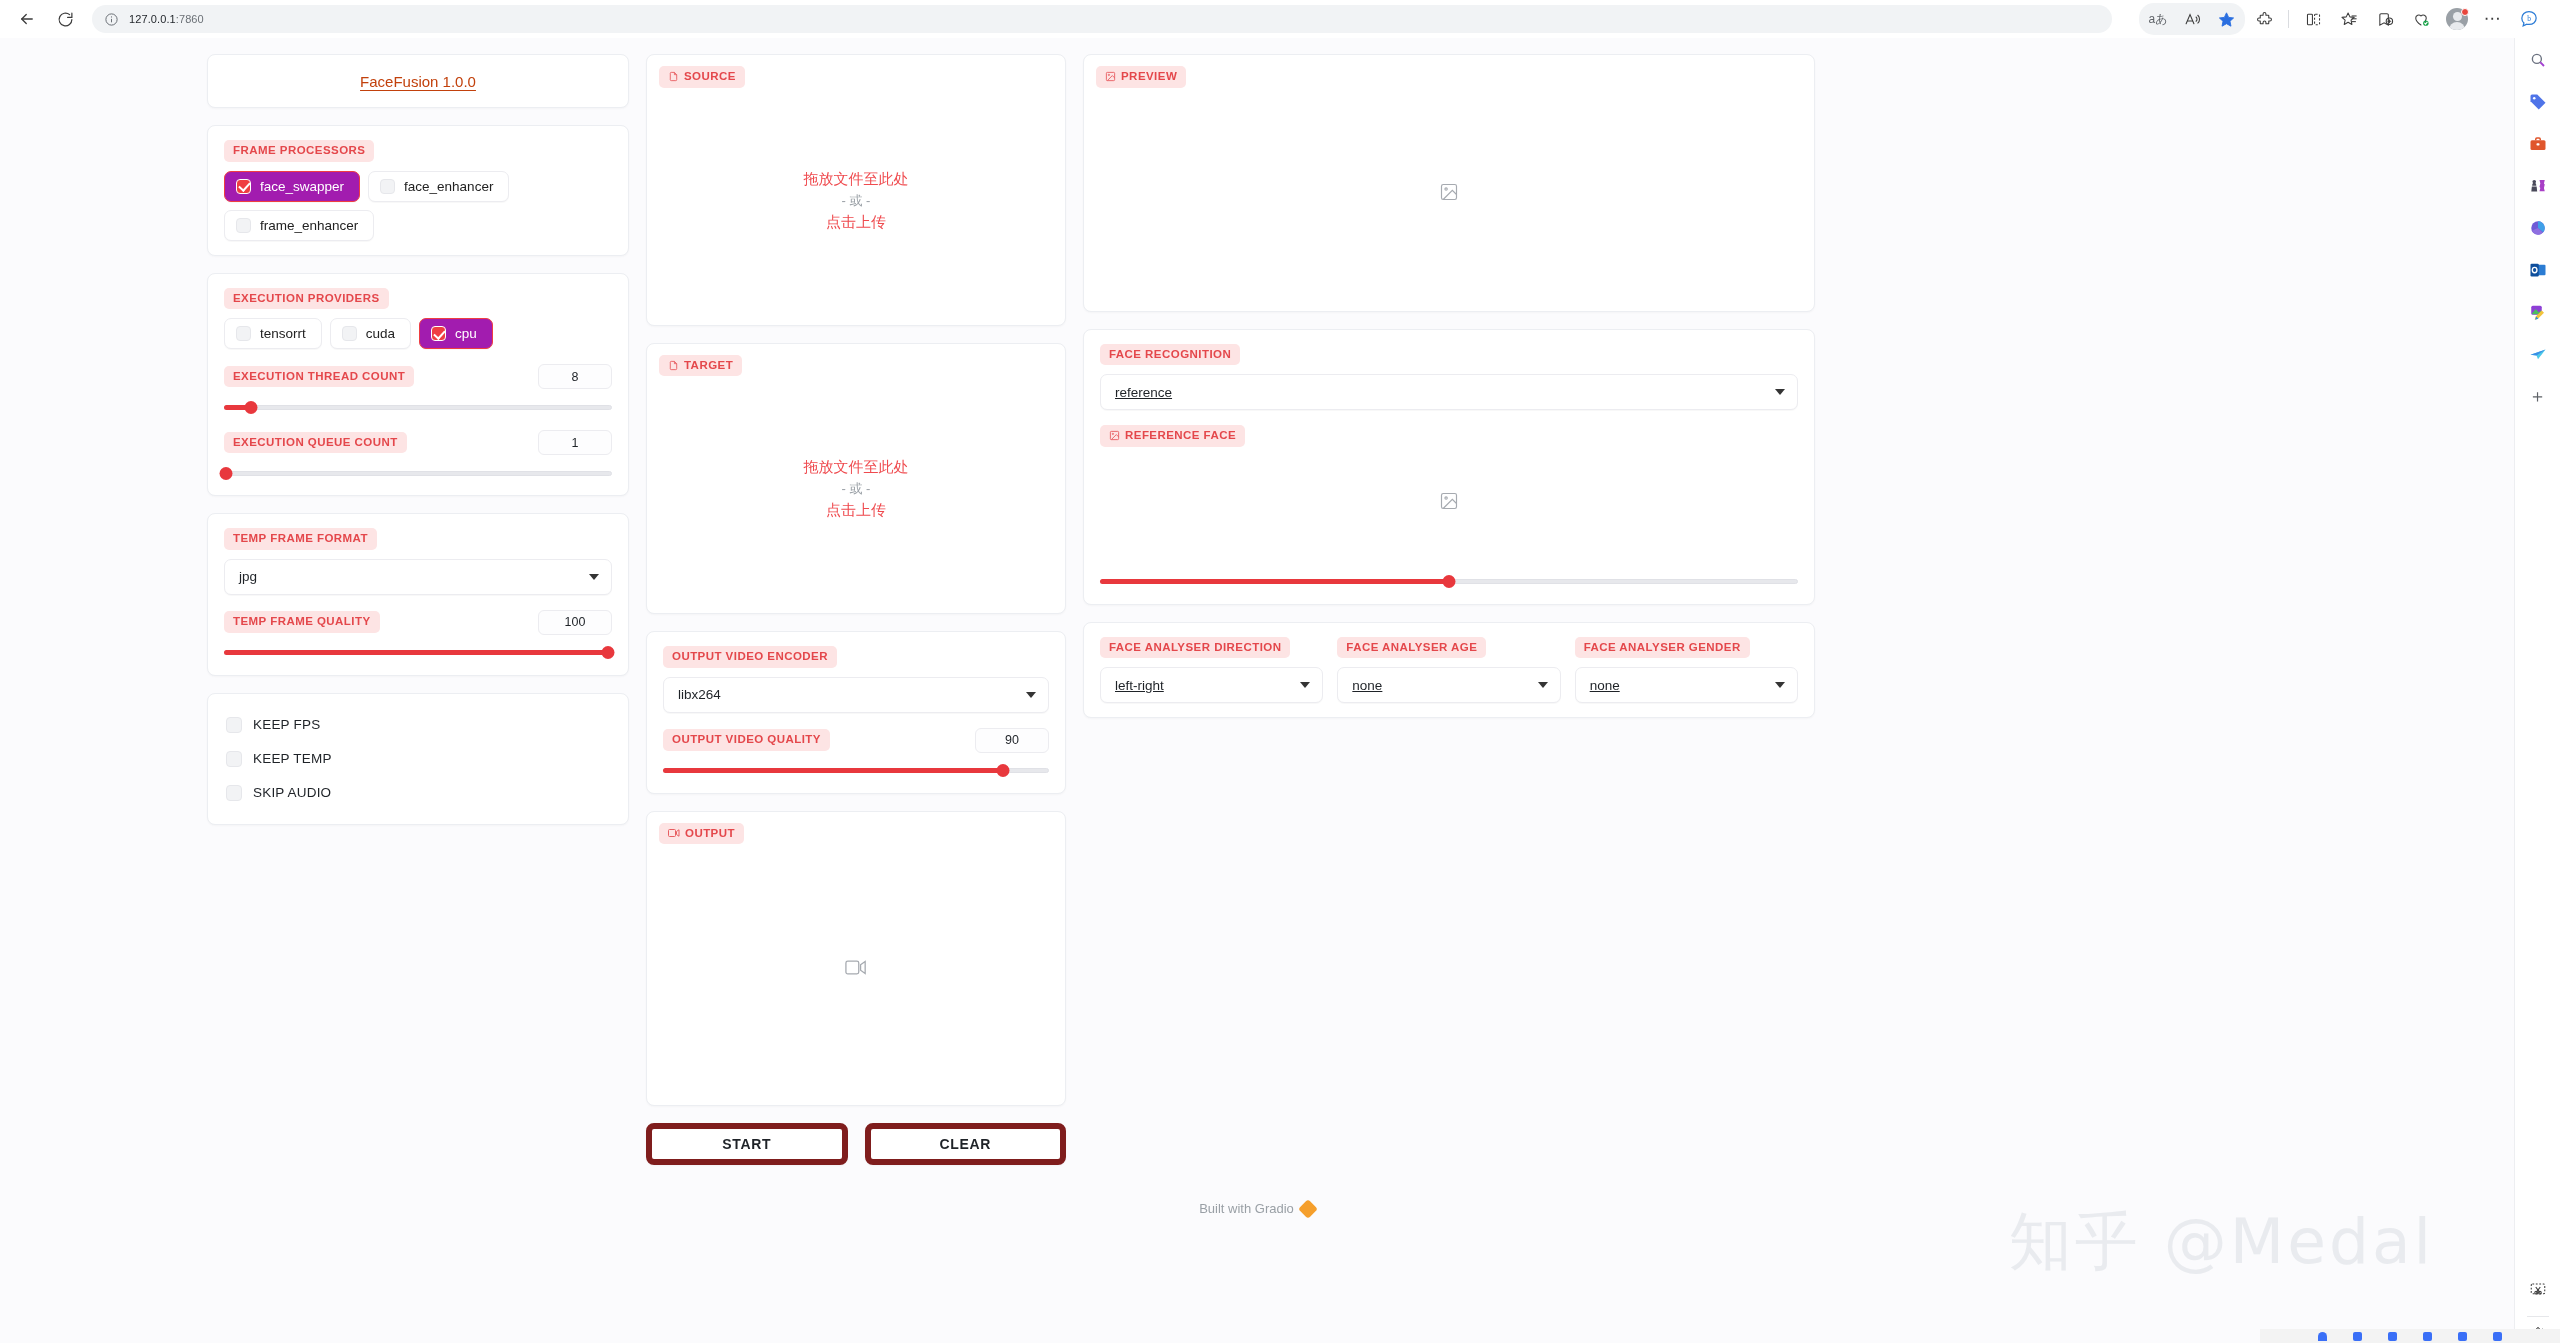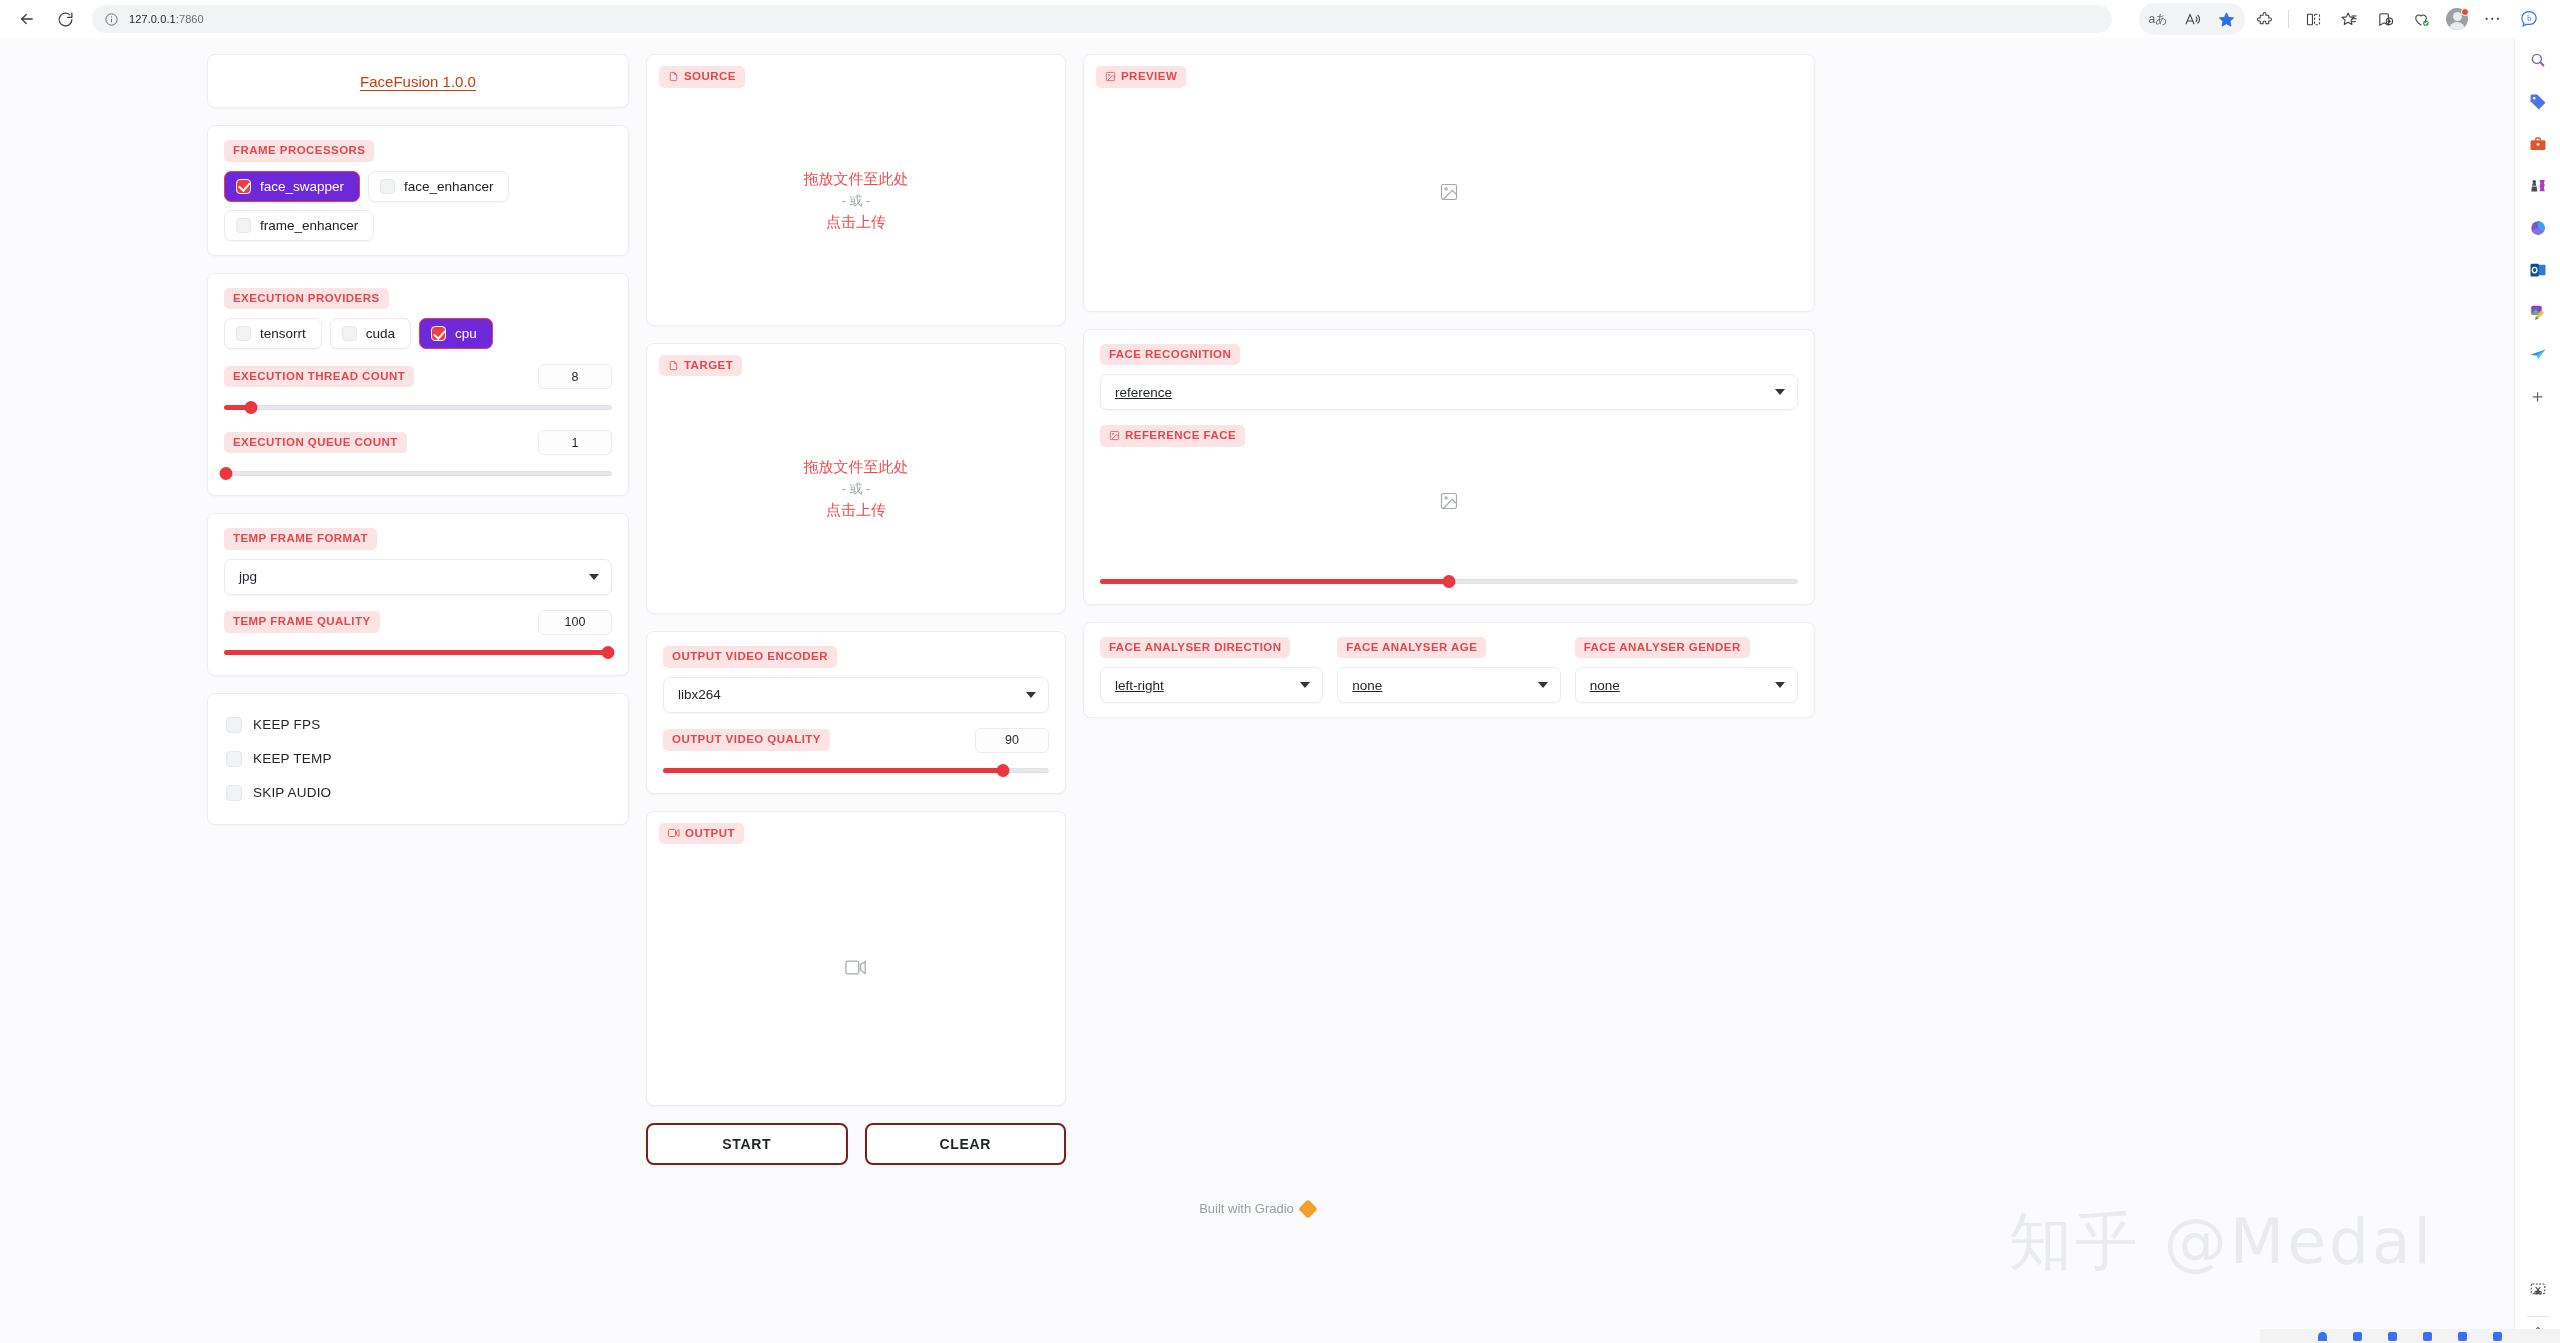--- a/index.html
+++ b/index.html
@@ -76,21 +76,21 @@
   .cb {
     display: inline-flex; align-items: center; gap: 9px;
     background: #ffffff; border: 1px solid #ececf0; border-radius: 7px;
     padding: 7px 15px 7px 11px; font-size: 13.5px; color: #222;
     box-shadow: 0 1px 1px rgba(16,24,40,.03);
   }
   .cb .box {
     width: 15px; height: 15px; border-radius: 4px; background: #f2f3f5;
     border: 1px solid #e6e7eb; flex: none;
   }
-  .cb.on { background: #6d28d9; border-color: #ef3e42; color: #ffffff; }
+  .cb.on { background: #a21caf; border-color: #ef3e42; color: #ffffff; }
   .cb.on .box {
     background: #ef3e42; border-color: #ffffff; position: relative;
   }
   .cb.on .box::after {
     content: ""; position: absolute; left: 4px; top: .5px; width: 5px; height: 9px;
     border: solid #ffffff; border-width: 0 2px 2px 0; transform: rotate(42deg);
   }
 
   
   .ctl { margin-top: 15px; }
@@ -124,21 +124,21 @@
   .dz .or  { font-size: 13px; color: #9aa0a6; }
   .dz .click { font-size: 15px; color: #ef4a4e; }
 
   .media-box { height: 212px; display: flex; align-items: center; justify-content: center; }
   .media-box.tall { height: 250px; }
   .ph-icon { color: #a6aab0; }
 
   
   .btn-row { display: flex; gap: 17px; margin-top: 1px; }
   .btn {
-    flex: 1; height: 42px; border: 2px solid #7f1d1d; border-radius: 8px; background: #ffffff;
+    flex: 1; height: 42px; border: 6px solid #7f1d1d; border-radius: 8px; background: #ffffff;
     display: flex; align-items: center; justify-content: center;
     font-size: 14px; font-weight: 700; letter-spacing: .7px; color: #1f2328;
     box-shadow: 0 1px 2px rgba(16,24,40,.04);
   }
 
   .three-up { display: flex; gap: 14px; }
   .three-up > div { flex: 1; }
 
   .footer { text-align: center; font-size: 13px; color: #9aa0a6; padding: 36px 0 18px; display:flex; align-items:center; justify-content:center; gap:7px; }
   .grad-logo { width: 14px; height: 14px; background: #f59f2c; border-radius: 3px; transform: rotate(45deg); display:inline-block;}

